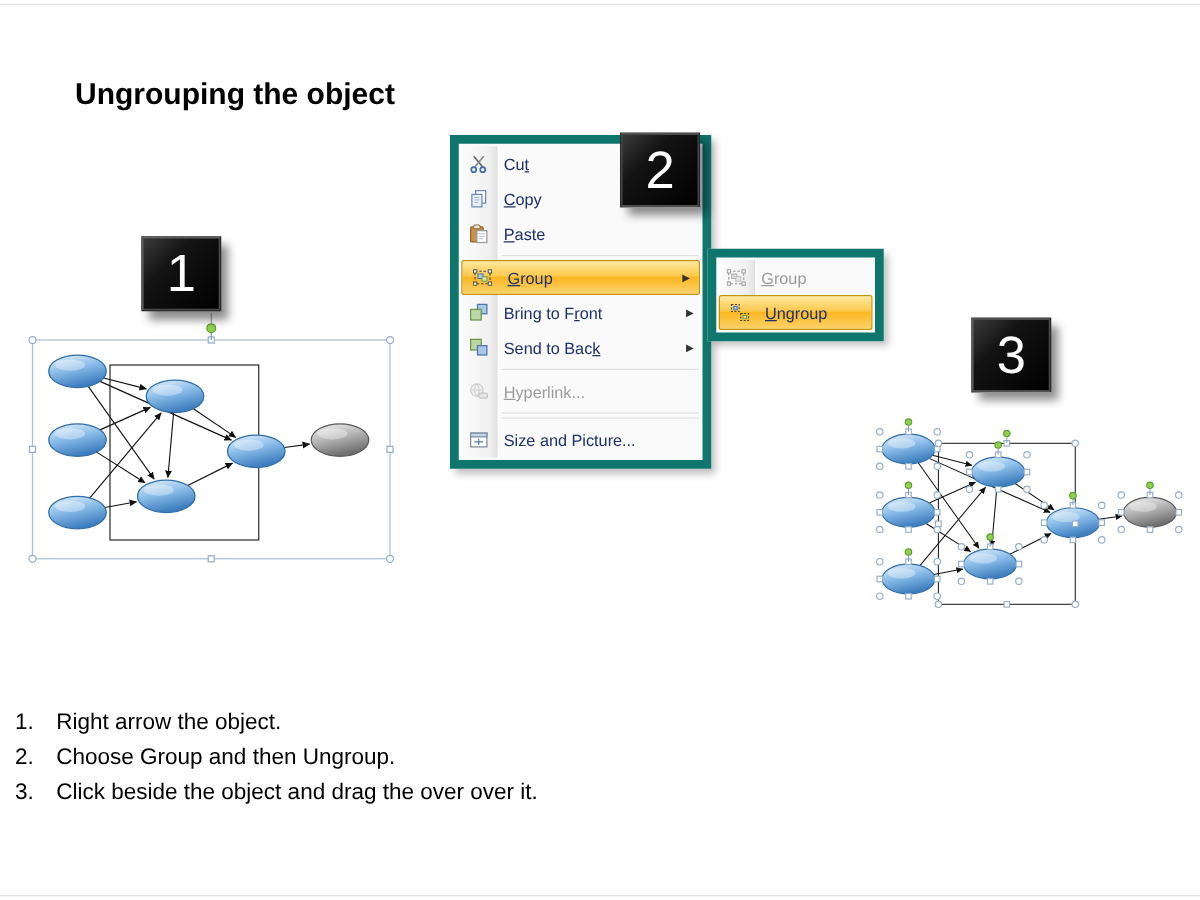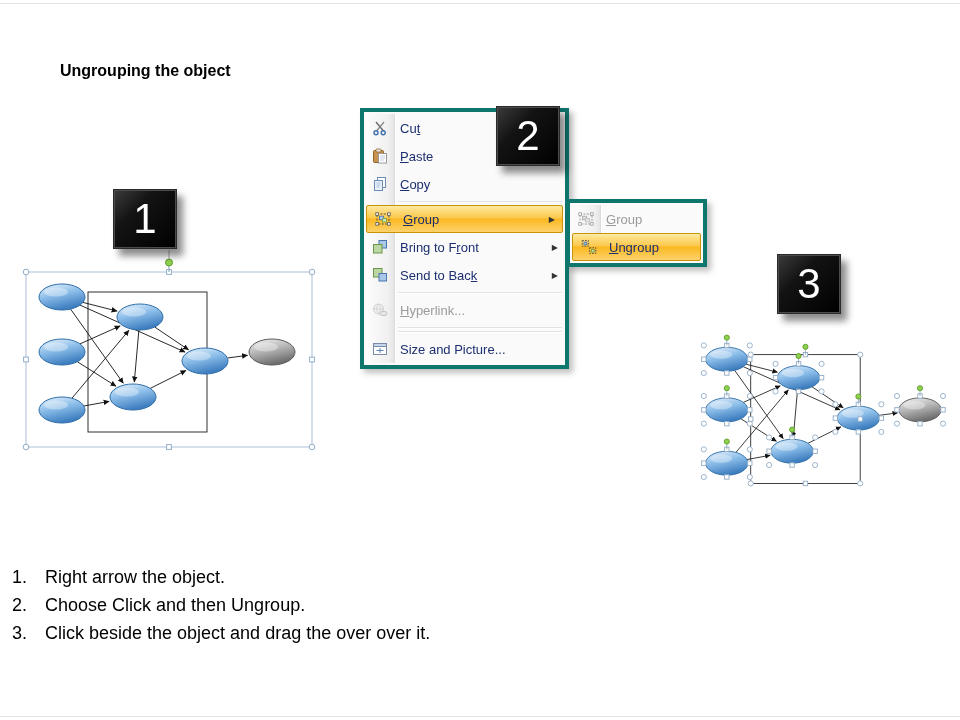--- a/index.html
+++ b/index.html
@@ -4,40 +4,40 @@
 <style>
   * { margin:0; padding:0; box-sizing:border-box; }
   html,body { width:960px; height:720px; }
   body {
     position:relative; background:#ffffff; overflow:hidden;
     font-family:"Liberation Sans","DejaVu Sans",sans-serif; color:#000;
   }
   .frame-line { position:absolute; left:0; right:0; height:1px; background:#e3e3e3; }
   .frame-line.top { top:3px; } .frame-line.bottom { bottom:3px; }
 
-  .title { position:absolute; left:60px; top:62px; font-size:16px; font-weight:700; color:#000; }
+  .title { position:absolute; left:60px; top:62px; font-size:24px; font-weight:700; color:#000; }
 
   .badge {
     position:absolute; width:64px; height:60px; z-index:6;
     display:flex; align-items:center; justify-content:center;
     color:#fff; font-size:42px;
     background:linear-gradient(135deg,#3c3c3c 0%,#131313 35%,#000 100%);
     border:1px solid #2a2a2a;
     box-shadow:6px 7px 7px rgba(0,0,0,0.45), inset 0 0 0 1px #4b4b4b;
   }
   .badge1 { left:113px; top:189px; }
   .badge2 { left:496px; top:106px; }
   .badge3 { left:777px; top:254px; }
 
   .diagram { position:absolute; }
   .d1 { left:22px; top:250px; }
   .d3 { left:690px; top:316px; }
 
   .menu {
-    position:absolute; background:#fafafa; border:4px solid #0f766e;
+    position:absolute; background:#fafafa; border:7px solid #0f766e;
     box-shadow:4px 4px 6px rgba(0,0,0,0.25); padding:2px 0; z-index:2;
   }
   .menu::before {
     content:""; position:absolute; top:2px; bottom:2px; left:2px; width:28px;
     background:linear-gradient(to right,#fcfcfc,#f0f0f0 80%,#e4e4e4);
     border-right:1px solid #dcdcdc; box-shadow:1px 0 0 #fff;
   }
   .main-menu { left:360px; top:108px; width:209px; }
   .sub-menu  { left:566px; top:199px; width:141px; z-index:4; }
 
@@ -140,37 +140,37 @@
             <path d="M12 2 L4.5 11" stroke="#888" stroke-width="1.3"></path>
             <circle cx="4" cy="12.7" r="2" fill="none" stroke="#3f6fae" stroke-width="1.4"></circle>
             <circle cx="11.2" cy="12.7" r="2" fill="none" stroke="#3f6fae" stroke-width="1.4"></circle>
           </svg>
         </span>
         <span class="mi-label">Cu<u>t</u></span>
       </div>
       <div class="menu-item">
         <span class="mi-icon">
           <svg viewBox="0 0 16 16" width="16" height="16">
+            <rect x="5.5" y="1.5" width="8" height="10" fill="#fff" stroke="#6b8cb5"></rect>
+            <rect x="2.5" y="4.5" width="8" height="10" fill="#eaf1fa" stroke="#6b8cb5"></rect>
+            <path d="M4.5 7h4 M4.5 9h4 M4.5 11h3" stroke="#9db6d4" stroke-width="0.8"></path>
+          </svg>
+        </span>
+        <span class="mi-label"><u>C</u>opy</span>
+      </div>
+      <div class="menu-item">
+        <span class="mi-icon">
+          <svg viewBox="0 0 16 16" width="16" height="16">
             <rect x="1.5" y="2.5" width="10" height="12" rx="1" fill="#c89150" stroke="#8f6526"></rect>
             <rect x="4" y="1" width="5" height="3" rx="0.8" fill="#e8e8e8" stroke="#8f6526" stroke-width="0.8"></rect>
             <rect x="6.5" y="5.5" width="8" height="9.5" fill="#fff" stroke="#999"></rect>
             <path d="M8 8h5 M8 10h5 M8 12h4" stroke="#b5c7dd" stroke-width="0.8"></path>
           </svg>
         </span>
         <span class="mi-label"><u>P</u>aste</span>
-      </div>
-      <div class="menu-item">
-        <span class="mi-icon">
-          <svg viewBox="0 0 16 16" width="16" height="16">
-            <rect x="5.5" y="1.5" width="8" height="10" fill="#fff" stroke="#6b8cb5"></rect>
-            <rect x="2.5" y="4.5" width="8" height="10" fill="#eaf1fa" stroke="#6b8cb5"></rect>
-            <path d="M4.5 7h4 M4.5 9h4 M4.5 11h3" stroke="#9db6d4" stroke-width="0.8"></path>
-          </svg>
-        </span>
-        <span class="mi-label"><u>C</u>opy</span>
       </div>
       <div class="menu-sep"></div>
       <div class="menu-item highlight">
         <span class="mi-icon">
           <svg viewBox="0 0 16 16" width="16" height="16">
             <rect x="2" y="3" width="12" height="10" fill="none" stroke="#444" stroke-width="0.9" stroke-dasharray="2 1.4"></rect>
             <rect x="0.8" y="1.8" width="2.6" height="2.6" fill="#fefced" stroke="#555" stroke-width="0.8"></rect>
             <rect x="12.6" y="1.8" width="2.6" height="2.6" fill="#fefced" stroke="#555" stroke-width="0.8"></rect>
             <rect x="0.8" y="11.6" width="2.6" height="2.6" fill="#fefced" stroke="#555" stroke-width="0.8"></rect>
             <rect x="12.6" y="11.6" width="2.6" height="2.6" fill="#fefced" stroke="#555" stroke-width="0.8"></rect>
@@ -383,19 +383,19 @@
     </g>
   </svg>
 
 <div class="steps" id="steps">
     <div class="step-row">
       <span class="step-num">1.</span>
       <span class="step-text">Right arrow the object.</span>
     </div>
     <div class="step-row">
       <span class="step-num">2.</span>
-      <span class="step-text">Choose Click and then Ungroup.</span>
+      <span class="step-text">Choose Group and then Ungroup.</span>
     </div>
     <div class="step-row">
       <span class="step-num">3.</span>
       <span class="step-text">Click beside the object and drag the over over it.</span>
     </div>
   </div>
 
 </body></html>

